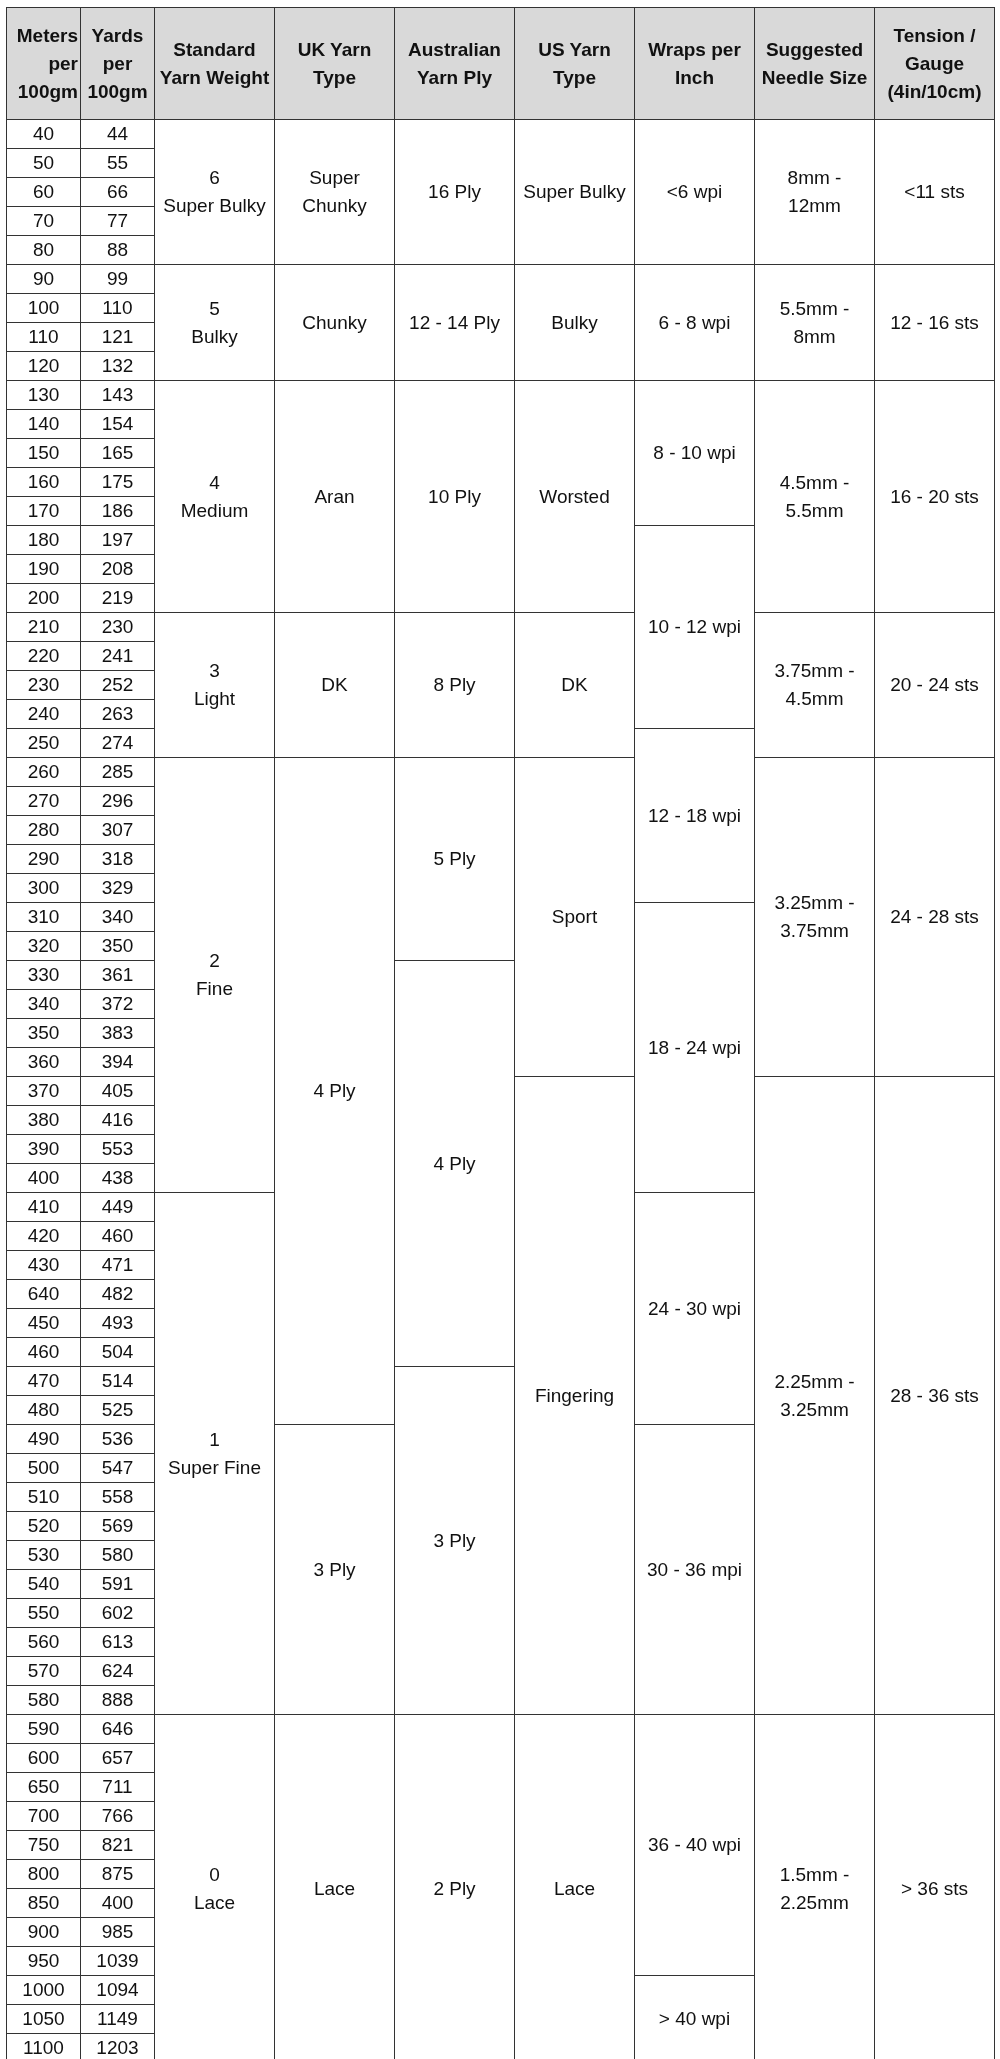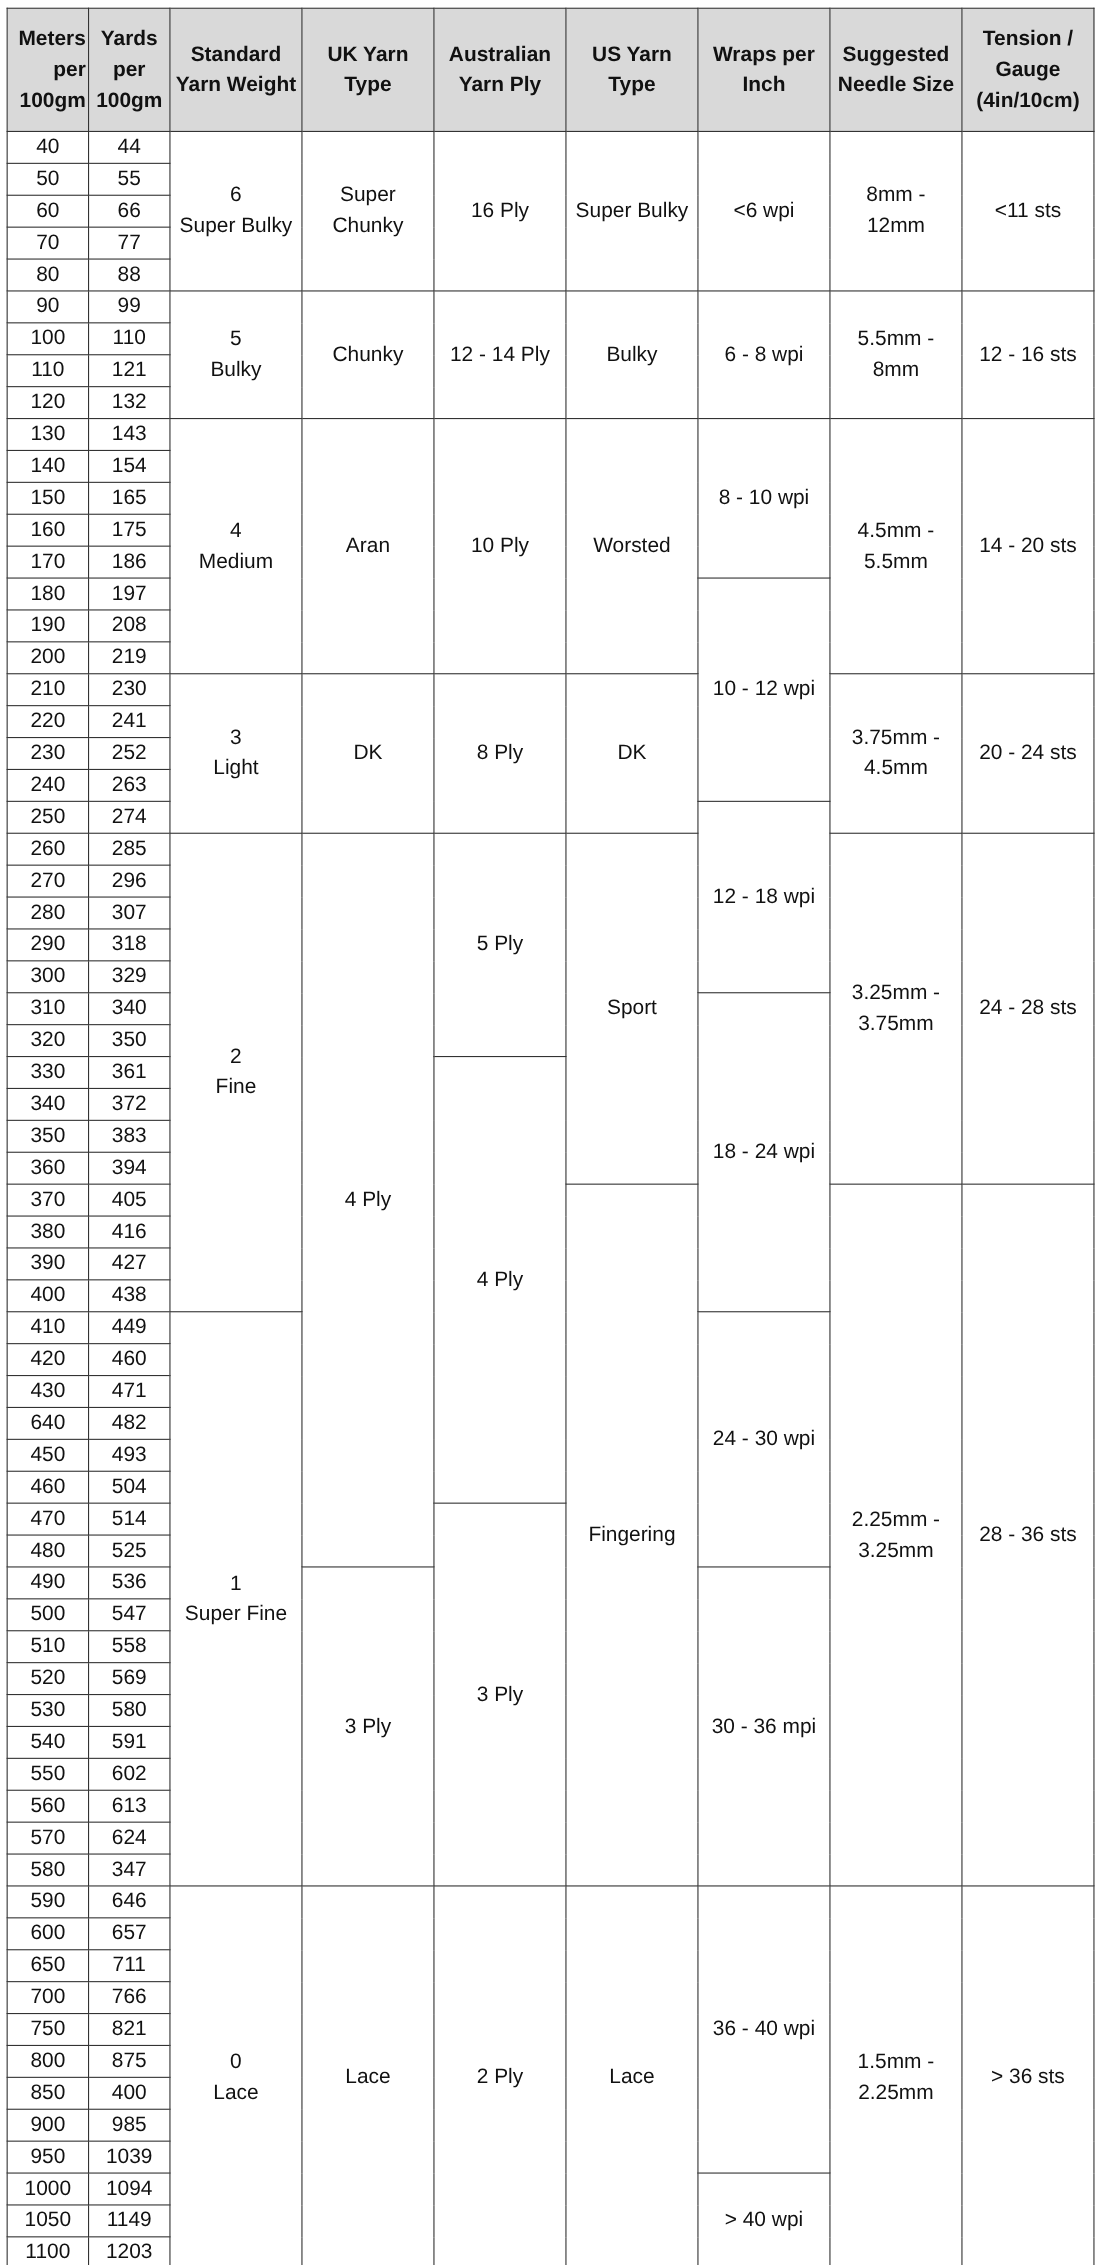--- a/index.html
+++ b/index.html
@@ -115,21 +115,21 @@
         <td>130</td>
         <td>143</td>
         <td class="span" rowspan="8">4
 Medium</td>
         <td class="span" rowspan="8">Aran</td>
         <td class="span" rowspan="8">10 Ply</td>
         <td class="span" rowspan="8">Worsted</td>
         <td class="span" rowspan="5">8 - 10 wpi</td>
         <td class="span" rowspan="8">4.5mm -
 5.5mm</td>
-        <td class="span" rowspan="8">14 - 20 sts</td>
+        <td class="span" rowspan="8">16 - 20 sts</td>
       </tr>
       <tr>
         <td>140</td>
         <td>154</td>
       </tr>
       <tr>
         <td>150</td>
         <td>165</td>
       </tr>
       <tr>
@@ -243,21 +243,21 @@
         <td class="span" rowspan="22">2.25mm -
 3.25mm</td>
         <td class="span" rowspan="22">28 - 36 sts</td>
       </tr>
       <tr>
         <td>380</td>
         <td>416</td>
       </tr>
       <tr>
         <td>390</td>
-        <td>427</td>
+        <td>553</td>
       </tr>
       <tr>
         <td>400</td>
         <td>438</td>
       </tr>
       <tr>
         <td>410</td>
         <td>449</td>
         <td class="span" rowspan="18">1
 Super Fine</td>
@@ -325,21 +325,21 @@
       <tr>
         <td>560</td>
         <td>613</td>
       </tr>
       <tr>
         <td>570</td>
         <td>624</td>
       </tr>
       <tr>
         <td>580</td>
-        <td>347</td>
+        <td>888</td>
       </tr>
       <tr>
         <td>590</td>
         <td>646</td>
         <td class="span" rowspan="12">0
 Lace</td>
         <td class="span" rowspan="12">Lace</td>
         <td class="span" rowspan="12">2 Ply</td>
         <td class="span" rowspan="12">Lace</td>
         <td class="span" rowspan="9">36 - 40 wpi</td>

